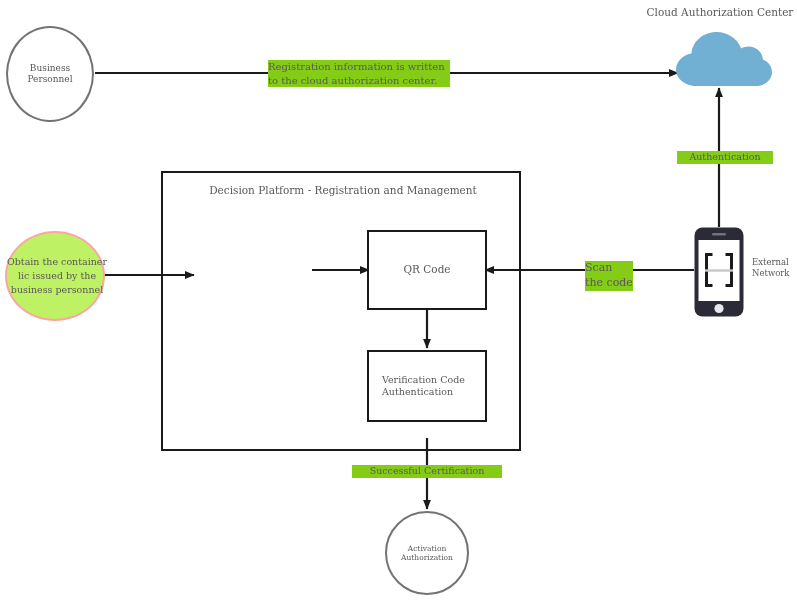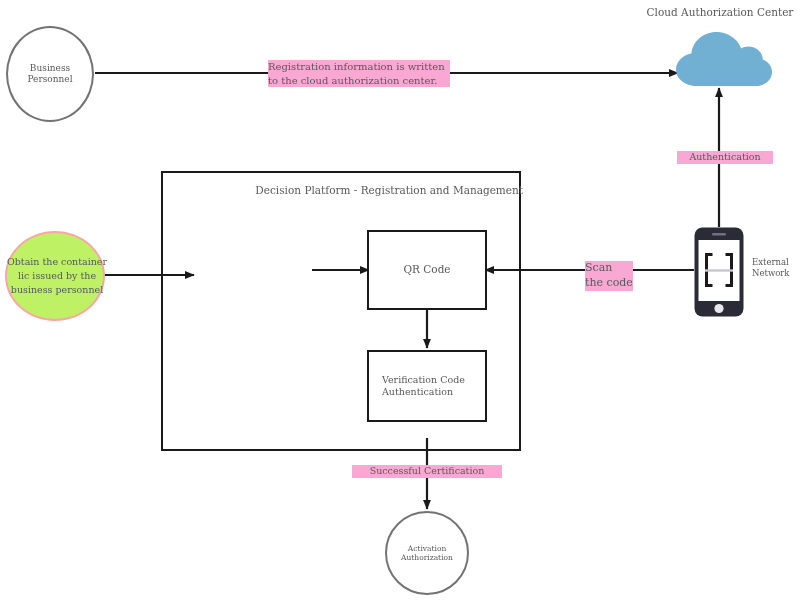--- a/index.html
+++ b/index.html
@@ -75,21 +75,21 @@
     text-align: center;
     line-height: 1.45;
   }
   #node-platform-container {
     left: 161px; top: 171px; width: 360px; height: 280px;
   }
   #platform-title {
     position: absolute;
     left: 0; top: 11px;
     width: 360px;
-    text-align: right;
+    text-align: center;
     font-size: 10.5px;
   }
   #node-upload-container-lic {
     left: 192px; top: 230px; width: 120px; height: 80px;
     font-size: 10.5px;
   }
   #node-qr-code {
     left: 367px; top: 230px; width: 120px; height: 80px;
     font-size: 10.5px;
   }
@@ -129,21 +129,21 @@
     width: 44px;
     font-size: 8.5px;
     line-height: 1.35;
     text-align: left;
   }
 
   
   .edge-label {
     position: absolute;
     color: #595959;
-    background: #f9a8d4;
+    background: #84cc16;
     line-height: 1.35;
   }
   #label-registration-info {
     left: 268px; top: 60px;
     width: 182px;
     font-size: 10px;
     text-align: left;
   }
   #label-authentication {
     left: 677px; top: 151px;

